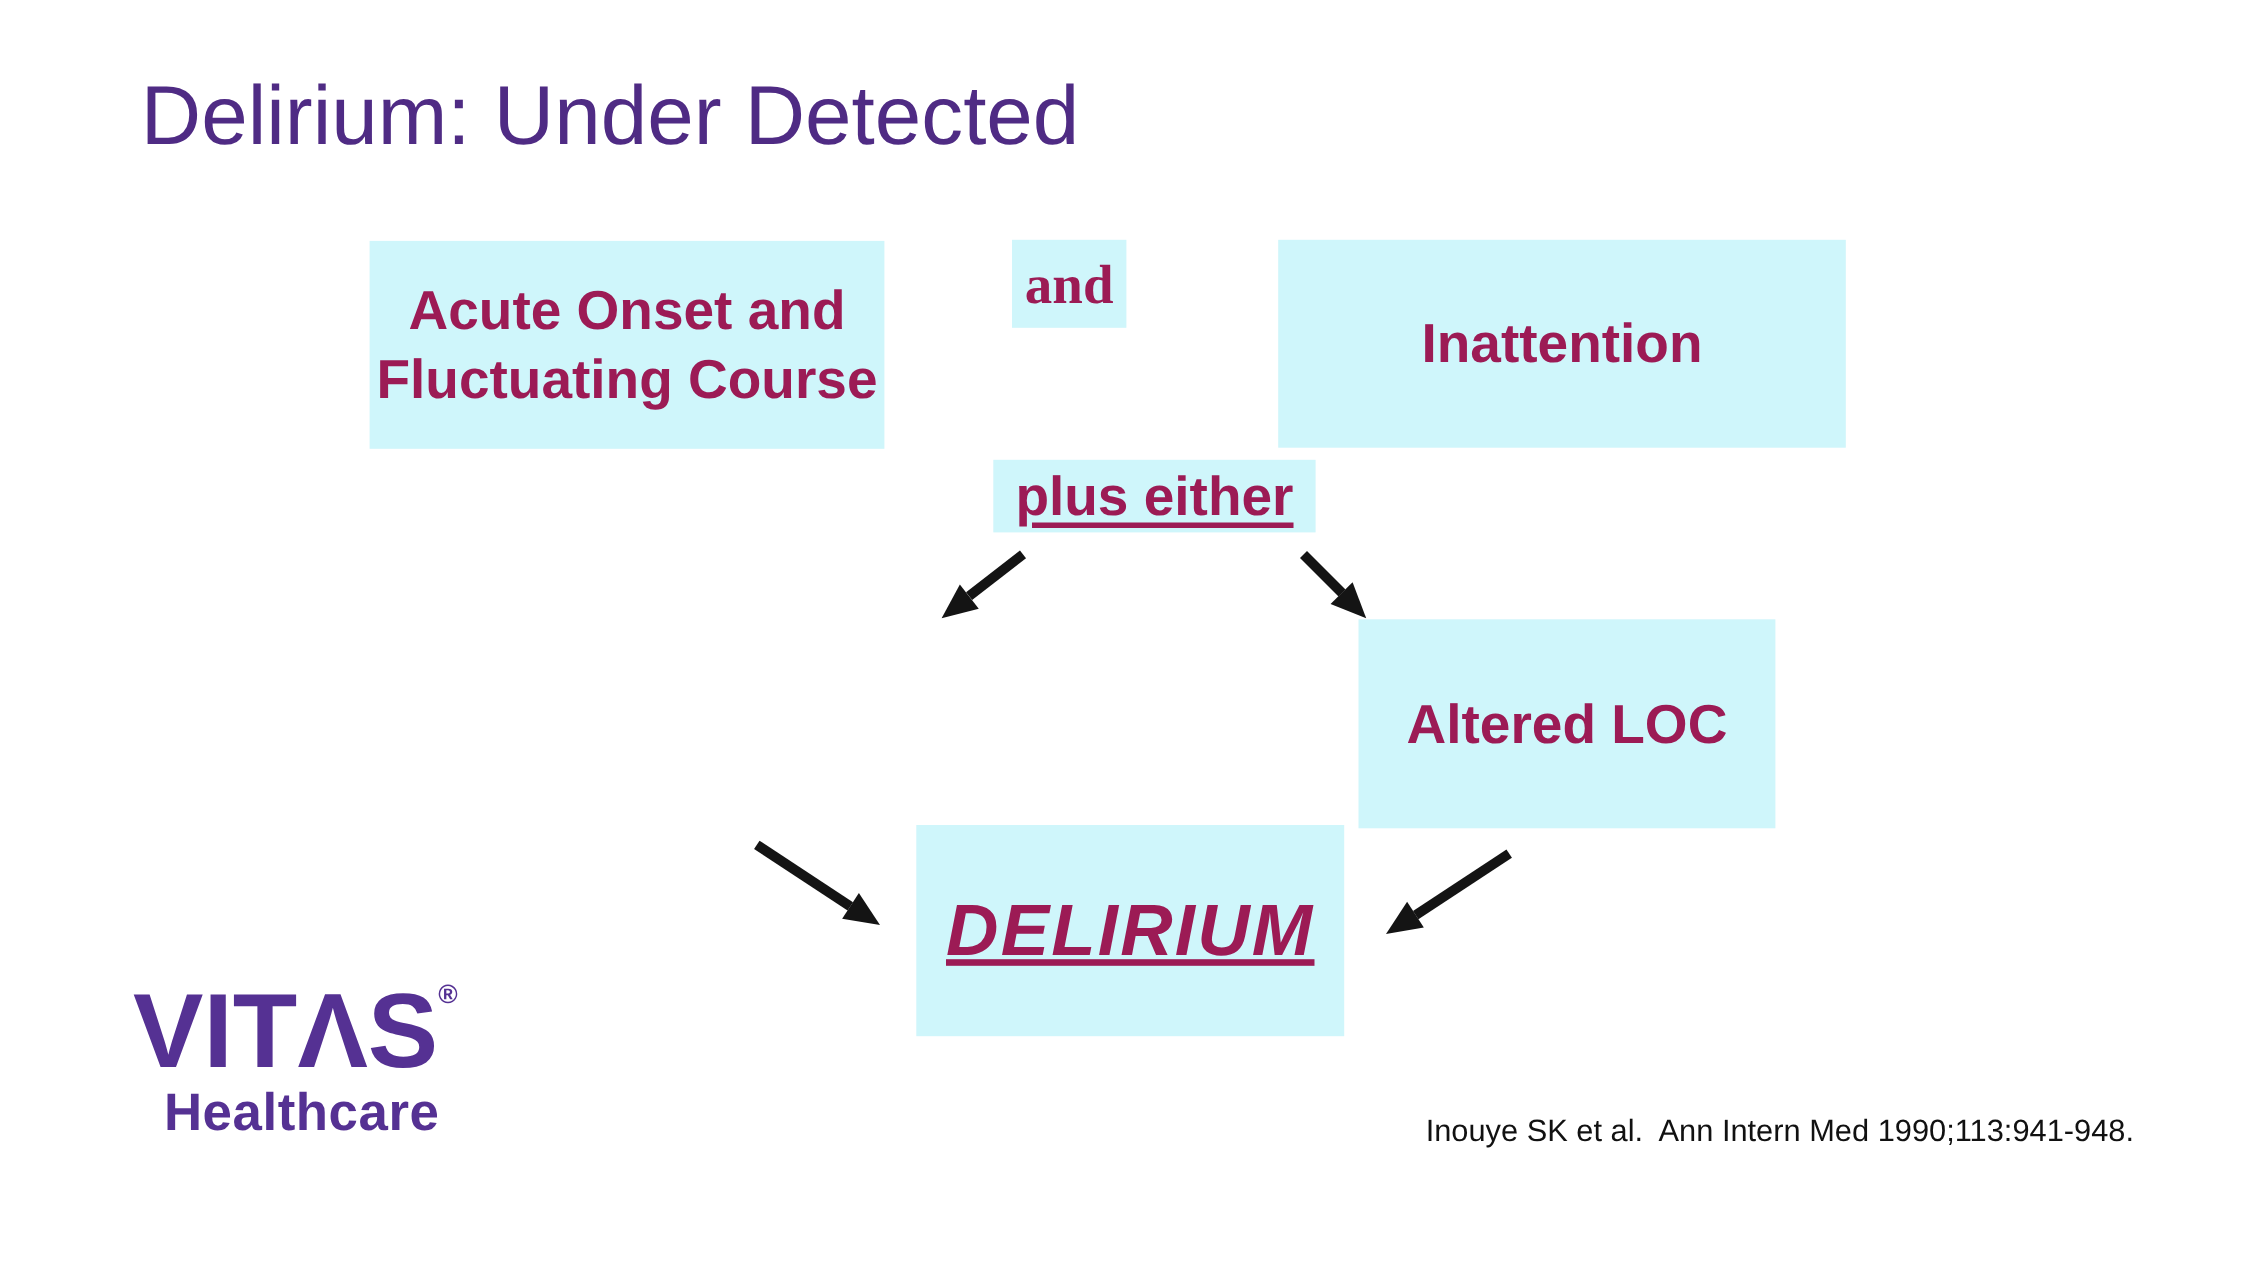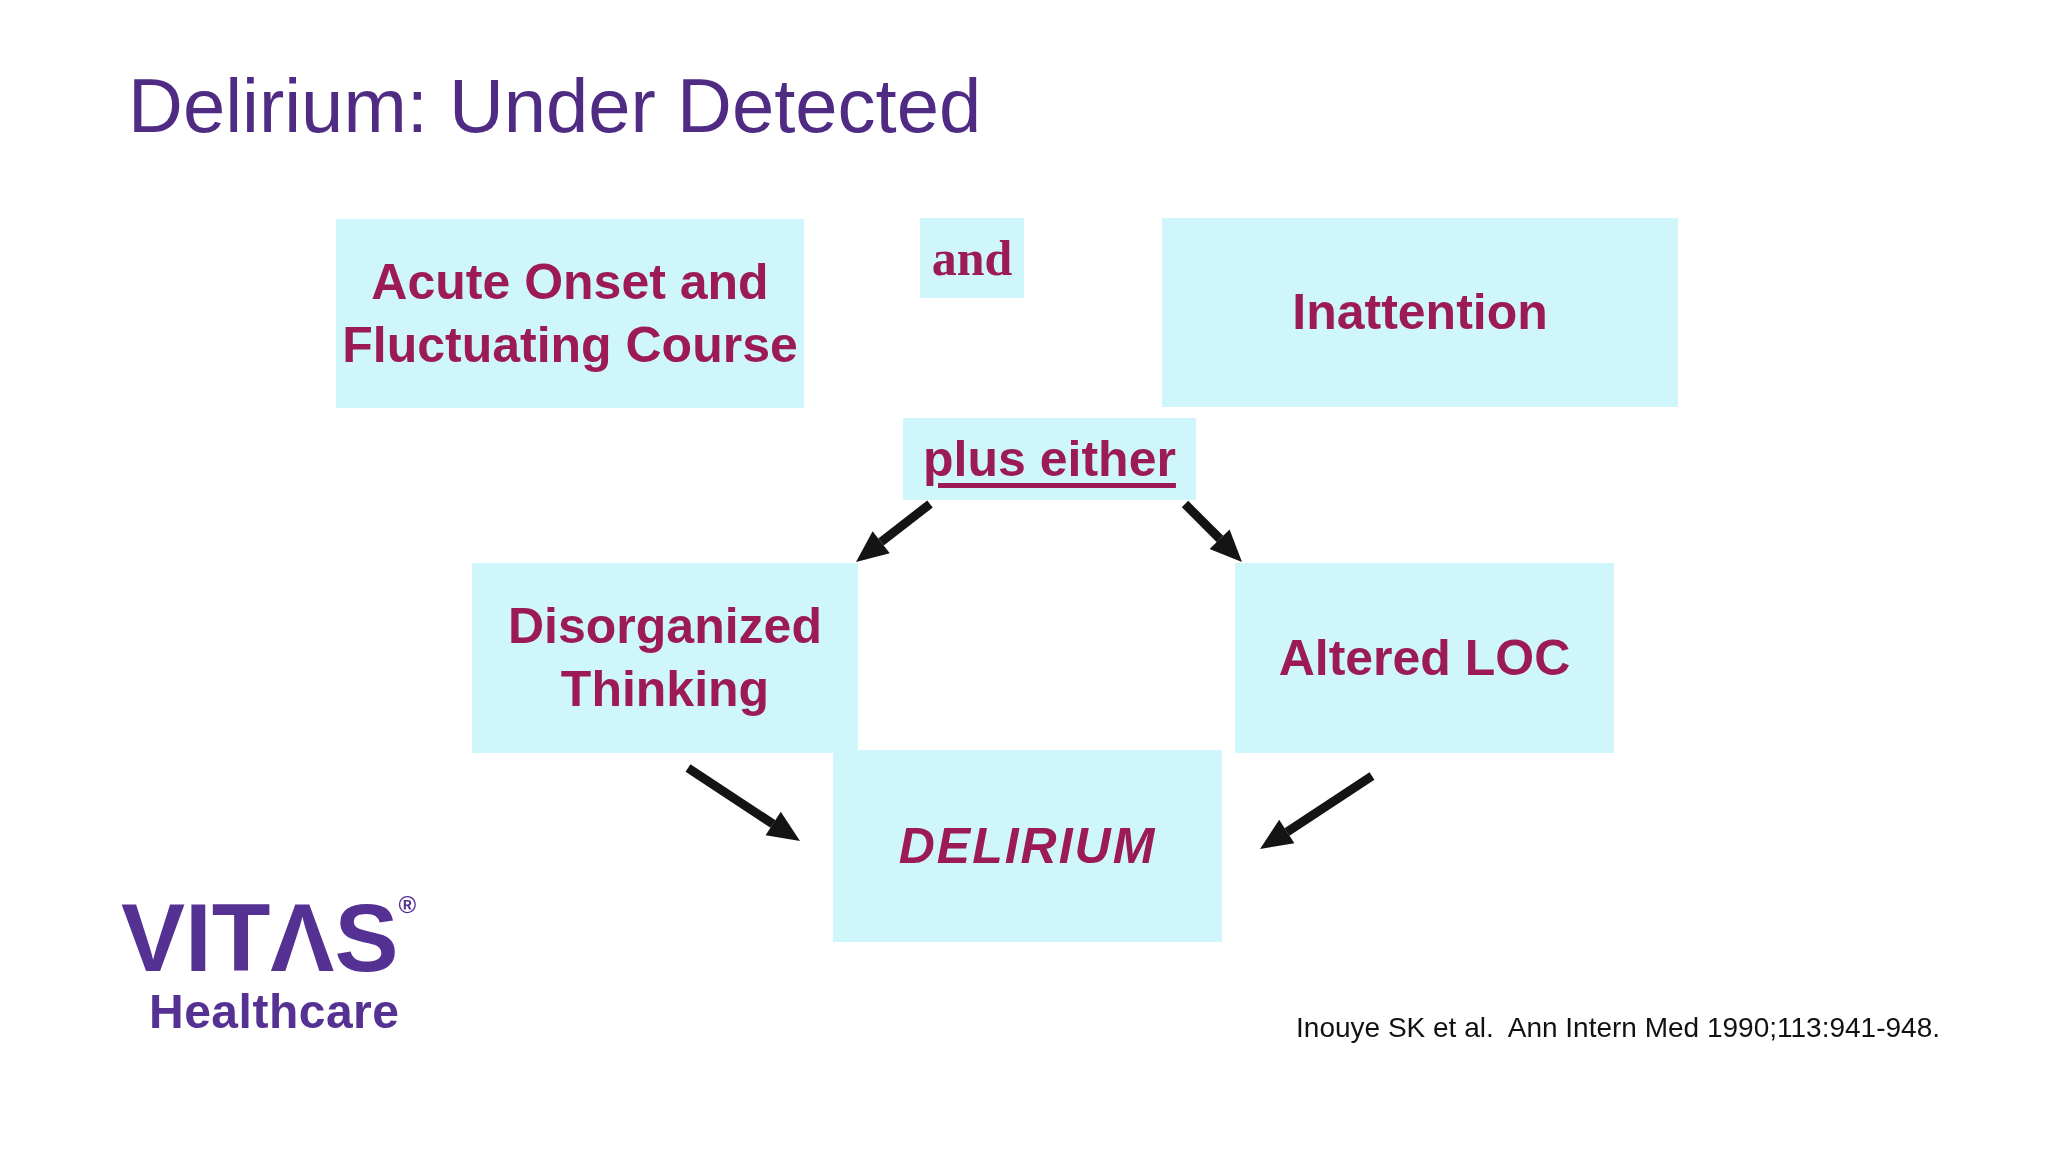--- a/index.html
+++ b/index.html
@@ -32,33 +32,34 @@
     text-align: center;
     background: var(--box_fill, #CFF6FB);
     color: var(--box_text, #9C1B55);
     font-weight: bold;
     font-size: 50px;
     line-height: 1.26;
   }
   .box-acute        { left: 336px;  top: 219px; width: 468px; height: 189px; text-align: center; }
   .box-and          { left: 920px;  top: 218px; width: 104px; height: 80px; font-family: Liberation Serif, serif;  }
   .box-inattention  { left: 1162px; top: 218px; width: 516px; height: 189px; }
-  .box-plus-either  { left: 903px;  top: 418px; width: 293px; height: 82px; text-align: right;  }
+  .box-plus-either  { left: 903px;  top: 418px; width: 293px; height: 66px; text-align: right;  }
   .box-plus-either .lbl {
     text-decoration: underline;
     text-decoration-thickness: 5px;
     text-underline-offset: 7px;
   }
   .box-disorganized { left: 472px;  top: 563px; width: 386px; height: 190px; }
   .box-altered     { left: 1235px; top: 563px; width: 379px; height: 190px; }
   .box-delirium {
     left: 833px; top: 750px; width: 389px; height: 192px;
-    font-size: 50px;
+    font-size: 66px;
     font-style: italic;
     letter-spacing: 2px;
+    text-decoration: underline;
   }
   .arrow-layer {
     position: absolute;
     left: 0; top: 0;
     width: 2048px;
     height: 1152px;
     pointer-events: none;
   }
   .arrow line    { stroke: var(--arrow_color, #141414); stroke-width: 9px; }
   .arrow polygon { fill:   var(--arrow_color, #141414); }
@@ -113,23 +114,20 @@
   </div>
 
   <div class="dbox box-inattention">
     <span class="lbl">Inattention</span>
   </div>
 
   <div class="dbox box-plus-either">
     <span class="lbl">plus either</span>
   </div>
 
-  <div class="dbox box-disorganized">
-    <span class="lbl">Disorganized Thinking</span>
-  </div>
 
   <div class="dbox box-altered">
     <span class="lbl">Altered LOC</span>
   </div>
 
   <div class="dbox box-delirium">
     <span class="lbl">DELIRIUM</span>
   </div>
 
   <svg class="arrow-layer" viewBox="0 0 2048 1152" aria-hidden="true">

